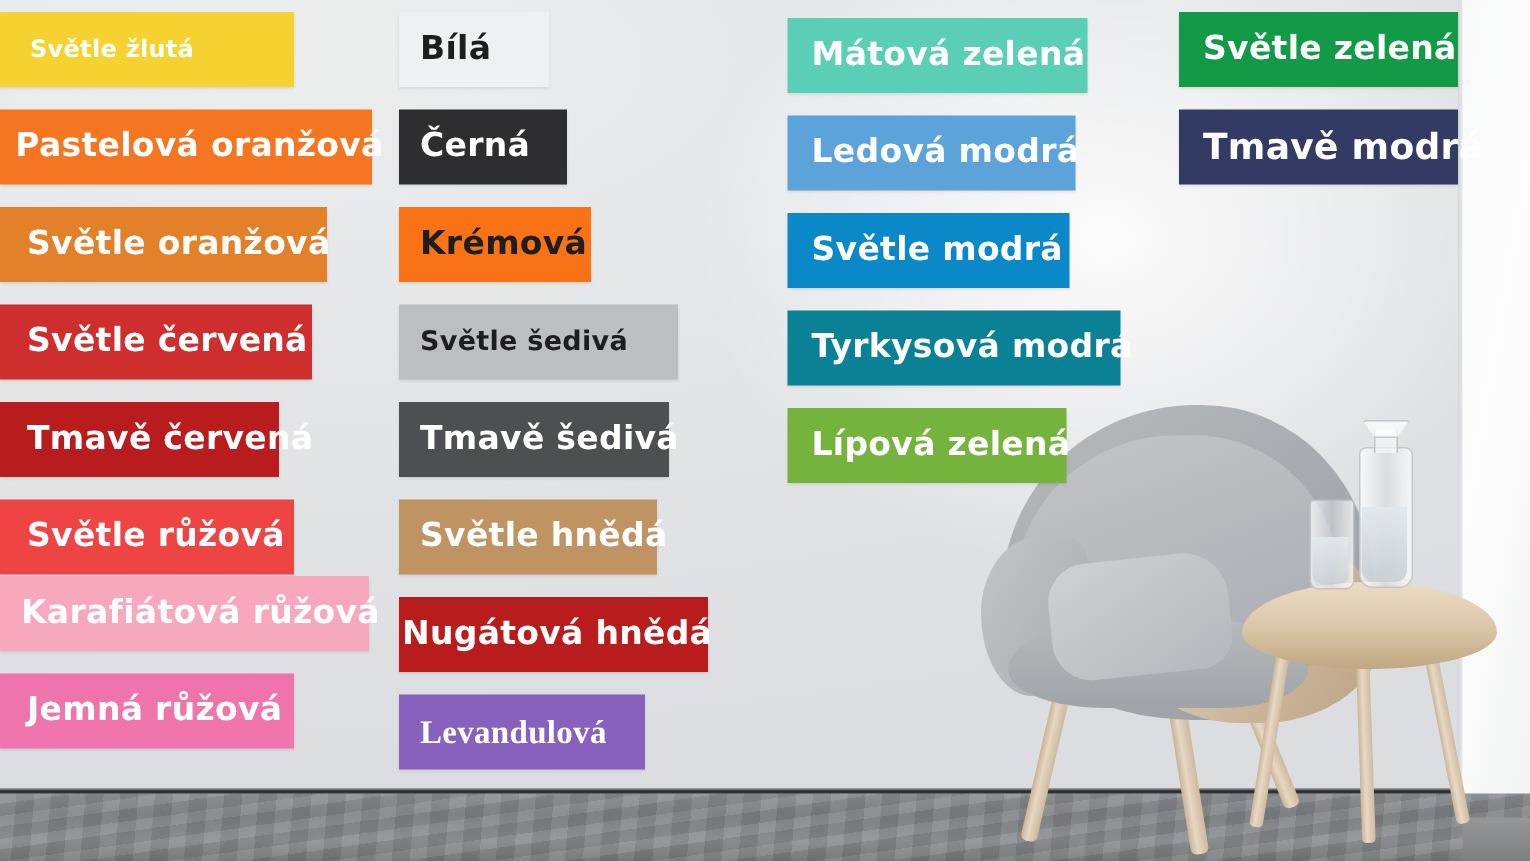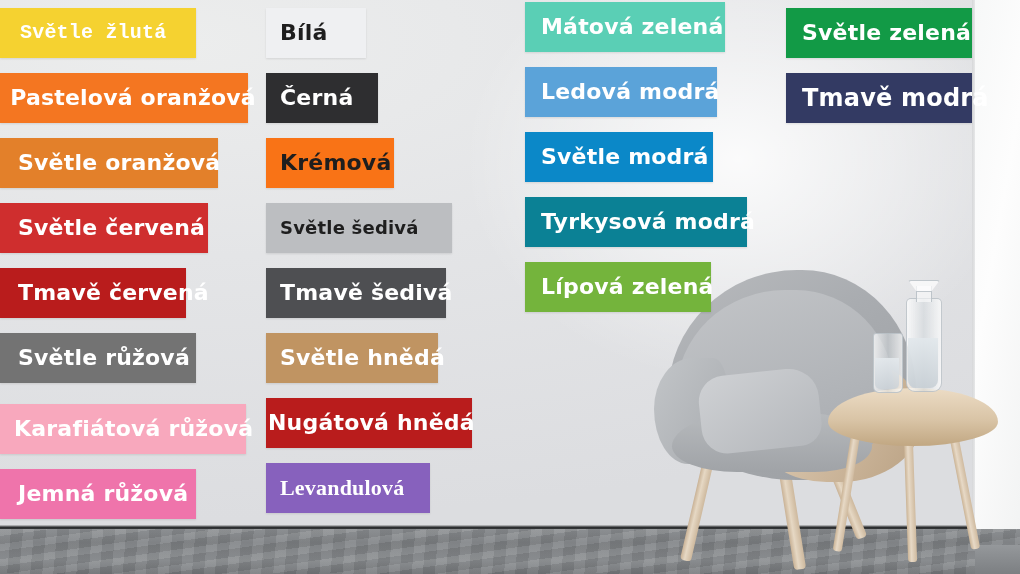--- a/index.html
+++ b/index.html
@@ -173,35 +173,35 @@
   <div class="glass"></div>
   <div class="glass-water"></div>
   <div class="carafe"></div>
   <div class="carafe-water"></div>
   <div class="carafe-neck"></div>
   <div class="carafe-top"></div>
 
   <div id="swatch-layer">
       <div class="col" style="left: 0px; top: 8px;">
         <div class="sw" style="width: 196px; height: 50px; background: rgb(245, 210, 48); color: rgb(255, 255, 255); padding-left: 20px; margin-bottom: 15px;">
-          <span style="font-size: 20px; font-family: Liberation Mono, monospace;">Světle žlutá</span>
+          <span style="font-size: 16px;">Světle žlutá</span>
         </div>
         <div class="sw" style="width: 248px; height: 50px; background: rgb(244, 118, 33); color: rgb(255, 255, 255); padding-left: 18px; margin-bottom: 15px; justify-content: center;">
           <span style="font-size: 22px;">Pastelová oranžová</span>
         </div>
         <div class="sw" style="width: 218px; height: 50px; background: rgb(227, 128, 42); color: rgb(255, 255, 255); padding-left: 18px; margin-bottom: 15px;">
           <span style="font-size: 22px;">Světle oranžová</span>
         </div>
         <div class="sw" style="width: 208px; height: 50px; background: rgb(207, 46, 46); color: rgb(255, 255, 255); padding-left: 18px; margin-bottom: 15px;">
           <span style="font-size: 22px;">Světle červená</span>
         </div>
         <div class="sw" style="width: 186px; height: 50px; background: #b91c1c; color: rgb(255, 255, 255); padding-left: 18px; margin-bottom: 15px;">
           <span style="font-size: 22px;">Tmavě červená</span>
         </div>
-        <div class="sw" style="width: 196px; height: 50px; background: #737373; color: rgb(255, 255, 255); padding-left: 18px; margin-bottom: 21px;">
+        <div class="sw" style="width: 196px; height: 50px; background: #ef4444; color: rgb(255, 255, 255); padding-left: 18px; margin-bottom: 1px;">
           <span style="font-size: 22px;">Světle růžová</span>
         </div>
         <div class="sw" style="width: 246px; height: 50px; background: rgb(248, 168, 189); color: rgb(255, 255, 255); padding-left: 14px; margin-bottom: 15px;">
           <span style="font-size: 22px;">Karafiátová růžová</span>
         </div>
         <div class="sw" style="width: 196px; height: 50px; background: rgb(239, 116, 171); color: rgb(255, 255, 255); padding-left: 18px; margin-bottom: 15px;">
           <span style="font-size: 22px;">Jemná růžová</span>
         </div>
       </div>
       <div class="col" style="left: 266px; top: 8px;">
@@ -223,21 +223,21 @@
         <div class="sw" style="width: 172px; height: 50px; background: rgb(192, 148, 98); color: rgb(255, 255, 255); padding-left: 14px; margin-bottom: 15px;">
           <span style="font-size: 22px;">Světle hnědá</span>
         </div>
         <div class="sw" style="width: 206px; height: 50px; background: #b91c1c; color: rgb(255, 255, 255); padding-left: 2px; margin-bottom: 15px;">
           <span style="font-size: 22px;">Nugátová hnědá</span>
         </div>
         <div class="sw" style="width: 164px; height: 50px; background: rgb(135, 97, 189); color: rgb(255, 255, 255); padding-left: 14px; margin-bottom: 15px;">
           <span style="font-size: 22px; font-family: Liberation Serif, serif;">Levandulová</span>
         </div>
       </div>
-      <div class="col" style="left: 525px; top: 2px;">
+      <div class="col" style="left: 525px; top: 12px;">
         <div class="sw" style="width: 200px; height: 50px; background: rgb(90, 207, 181); color: rgb(255, 255, 255); padding-left: 16px; margin-bottom: 15px;">
           <span style="font-size: 22px;">Mátová zelená</span>
         </div>
         <div class="sw" style="width: 192px; height: 50px; background: rgb(91, 163, 217); color: rgb(255, 255, 255); padding-left: 16px; margin-bottom: 15px;">
           <span style="font-size: 22px;">Ledová modrá</span>
         </div>
         <div class="sw" style="width: 188px; height: 50px; background: rgb(11, 136, 200); color: rgb(255, 255, 255); padding-left: 16px; margin-bottom: 15px;">
           <span style="font-size: 22px;">Světle modrá</span>
         </div>
         <div class="sw" style="width: 222px; height: 50px; background: rgb(11, 129, 149); color: rgb(255, 255, 255); padding-left: 16px; margin-bottom: 15px;">

